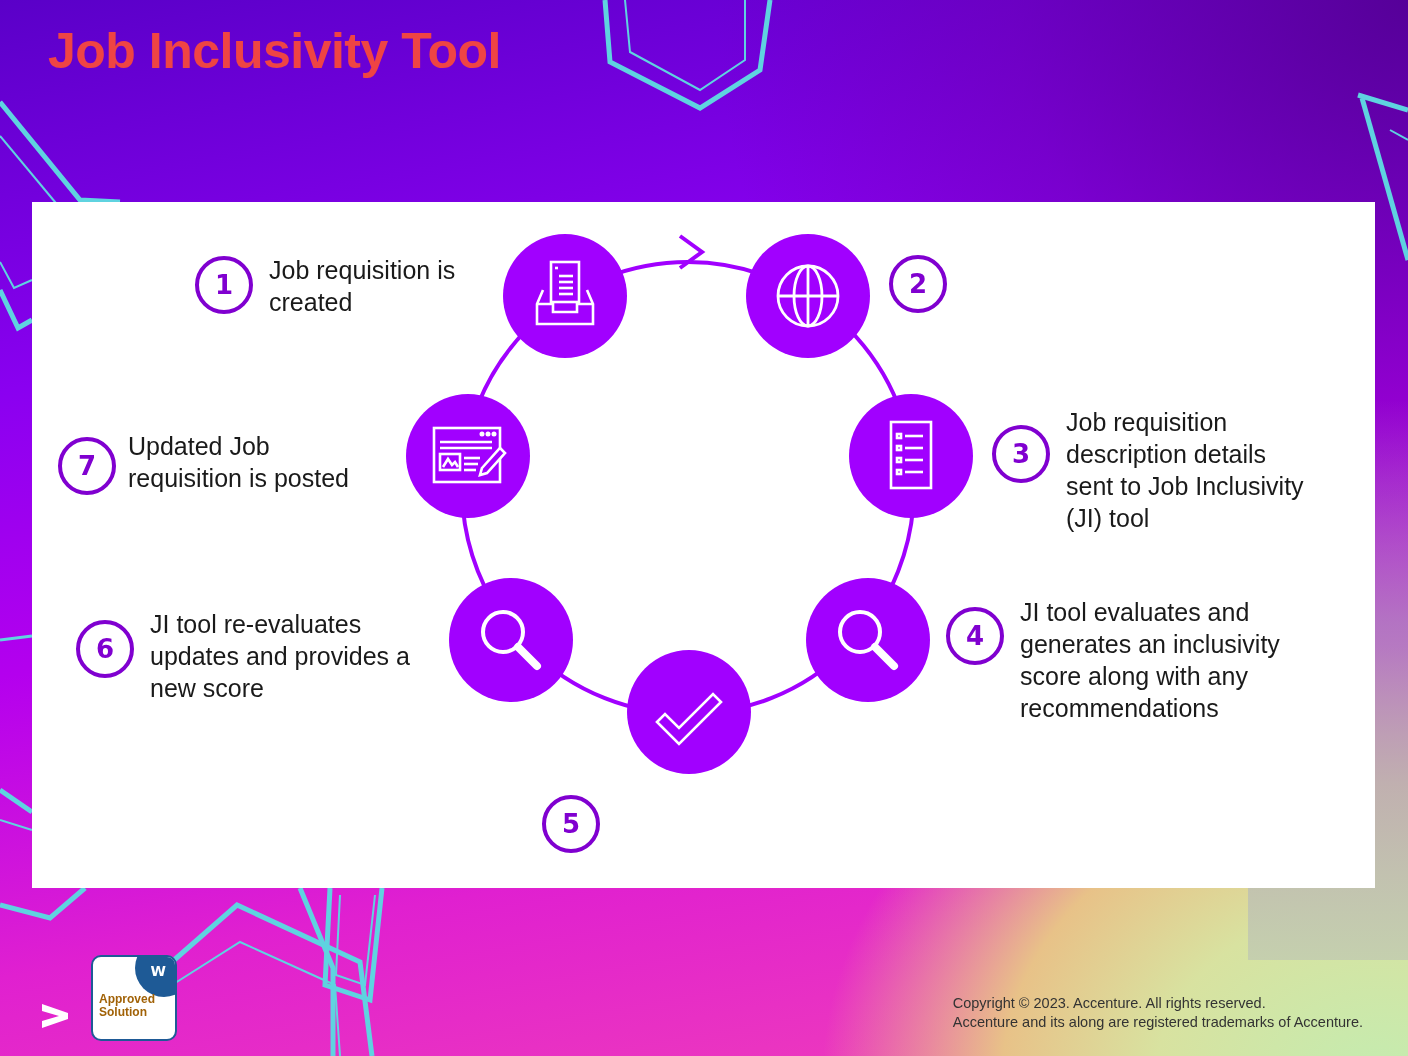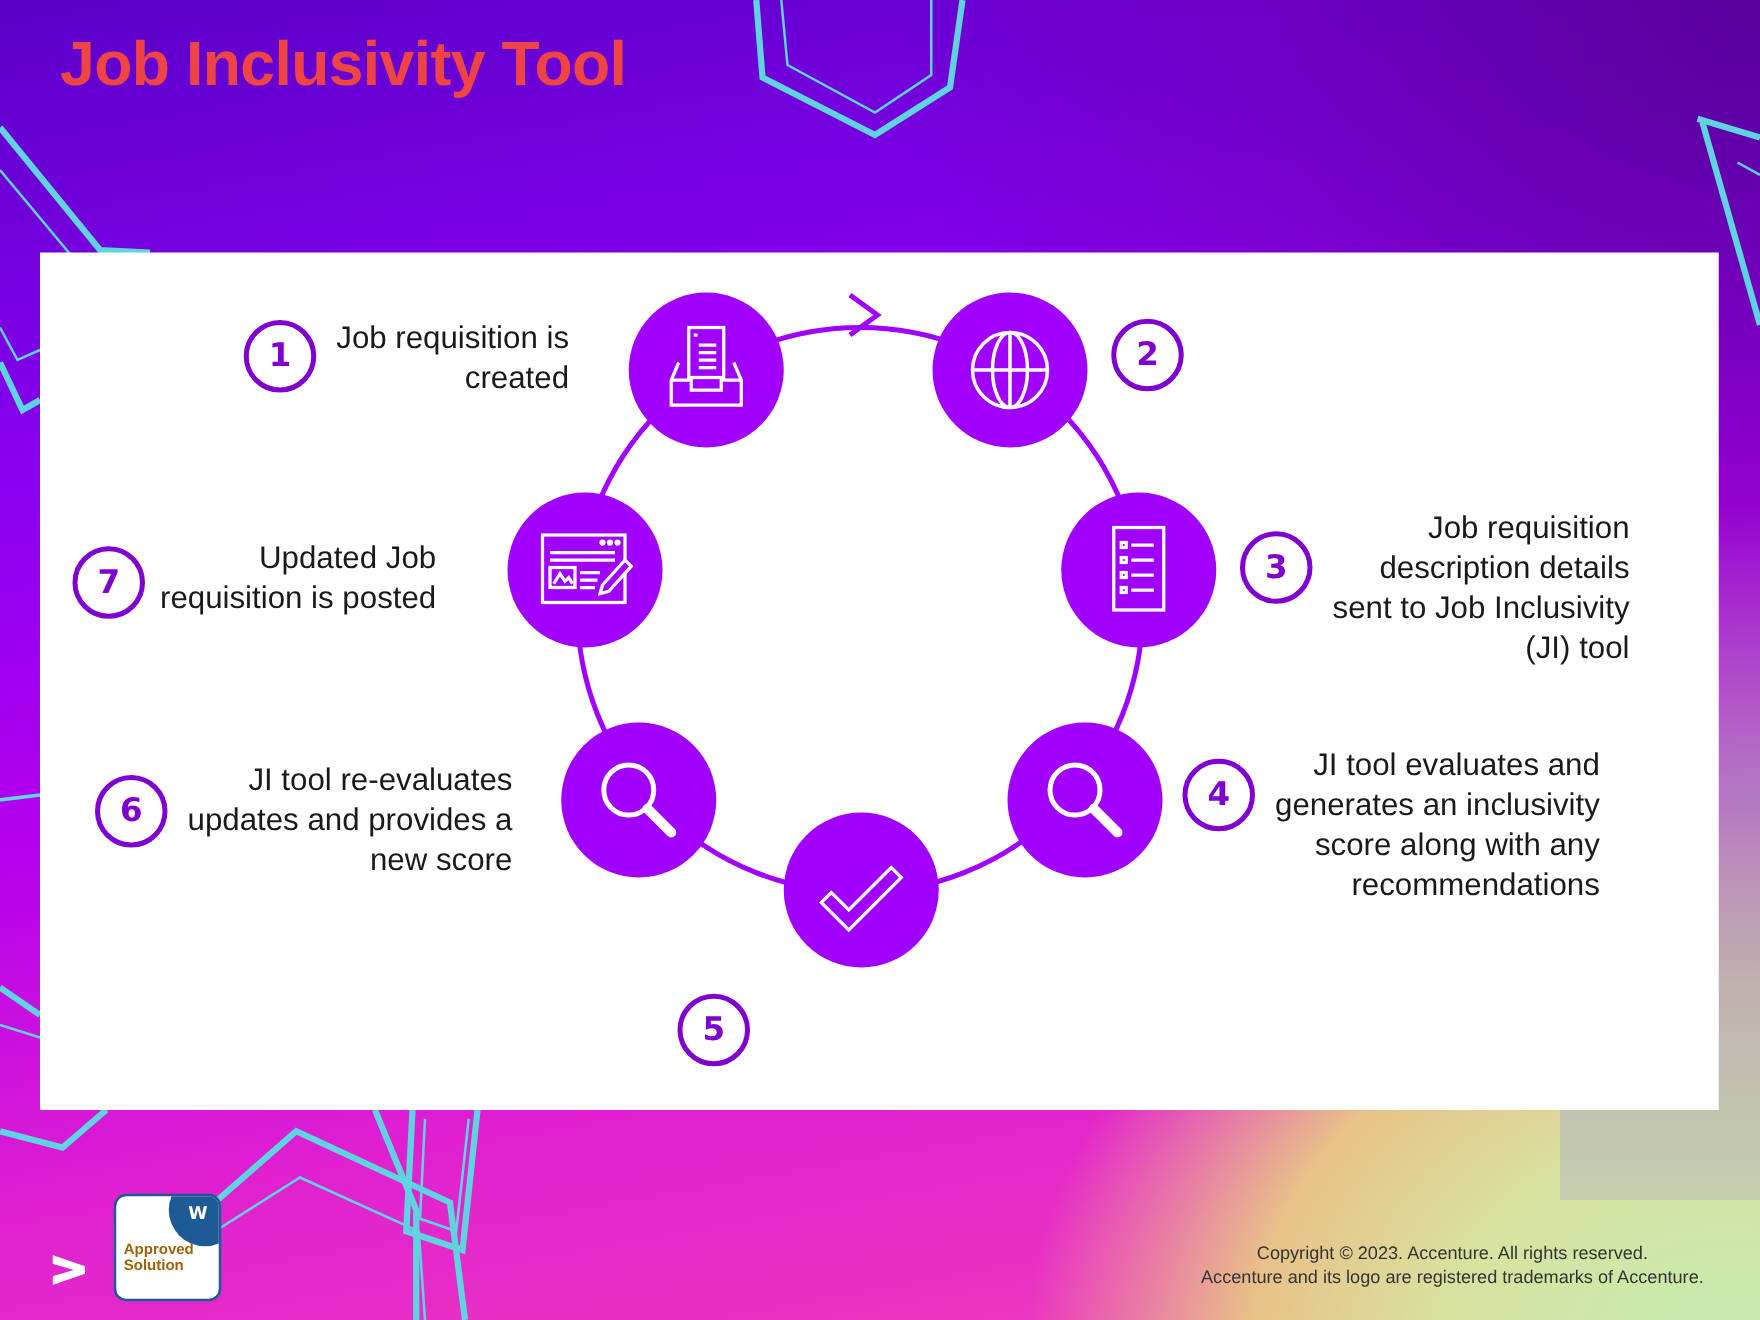--- a/index.html
+++ b/index.html
@@ -39,21 +39,21 @@
   .step {
     position: absolute; display: flex; align-items: flex-start;
   }
   .num {
     flex: 0 0 auto; width: 58px; height: 58px; border: 4px solid #8000d0; border-radius: 50%;
     display: flex; align-items: center; justify-content: center;
     font-family: "DejaVu Sans", sans-serif; font-weight: bold; font-size: 26px; color: #8000d0;
     margin-right: 16px; background: #fff;
   }
   .step-text {
-    font-size: 25px; line-height: 32px; color: #1a1a1a; white-space: pre-line; text-align: right;
+    font-size: 25px; line-height: 32px; color: #1a1a1a; white-space: pre-line;
   }
   .logo-arrow {
     position: absolute; left: 42px; top: 1000px; width: 26px; height: 30px;
   }
   .badge {
     position: absolute; left: 91px; top: 955px; width: 86px; height: 86px;
     background: #ffffff; border: 2px solid #1e5a96; border-radius: 10px; overflow: hidden;
   }
   .badge-corner {
     position: absolute; right: -18px; top: -18px; width: 58px; height: 58px;
@@ -62,21 +62,21 @@
   .badge-w {
     position: absolute; right: 9px; top: 6px; color: #fff; font-weight: bold; font-size: 14px;
     font-family: "DejaVu Sans", sans-serif;
   }
   .badge-text {
     position: absolute; left: 6px; top: 36px; font-size: 12px; line-height: 13px; color: #a16207;
     white-space: pre-line;
     font-weight: bold;
   }
   .copyright {
-    position: absolute; right: 45px; top: 994px; text-align: center;
+    position: absolute; right: 45px; top: 994px; text-align: left;
     font-size: 14.5px; line-height: 19px; color: #333;
   }
 </style>
 </head>
 <body>
 
 <div class="bg-tr"></div>
 <div class="bg-r"></div>
 
 <svg class="deco" viewBox="0 0 1408 1056">
@@ -233,14 +233,14 @@
 
 <div class="badge">
   <div class="badge-corner"></div>
   <div class="badge-w">W</div>
   <div class="badge-text">Approved
 Solution</div>
 </div>
 
 <div class="copyright">
   <div>Copyright © 2023.  Accenture. All rights reserved.</div>
-  <div>Accenture and its logo are registered trademarks of Accenture.</div>
+  <div>Accenture and its along are registered trademarks of Accenture.</div>
 </div>
 
 </body></html>

